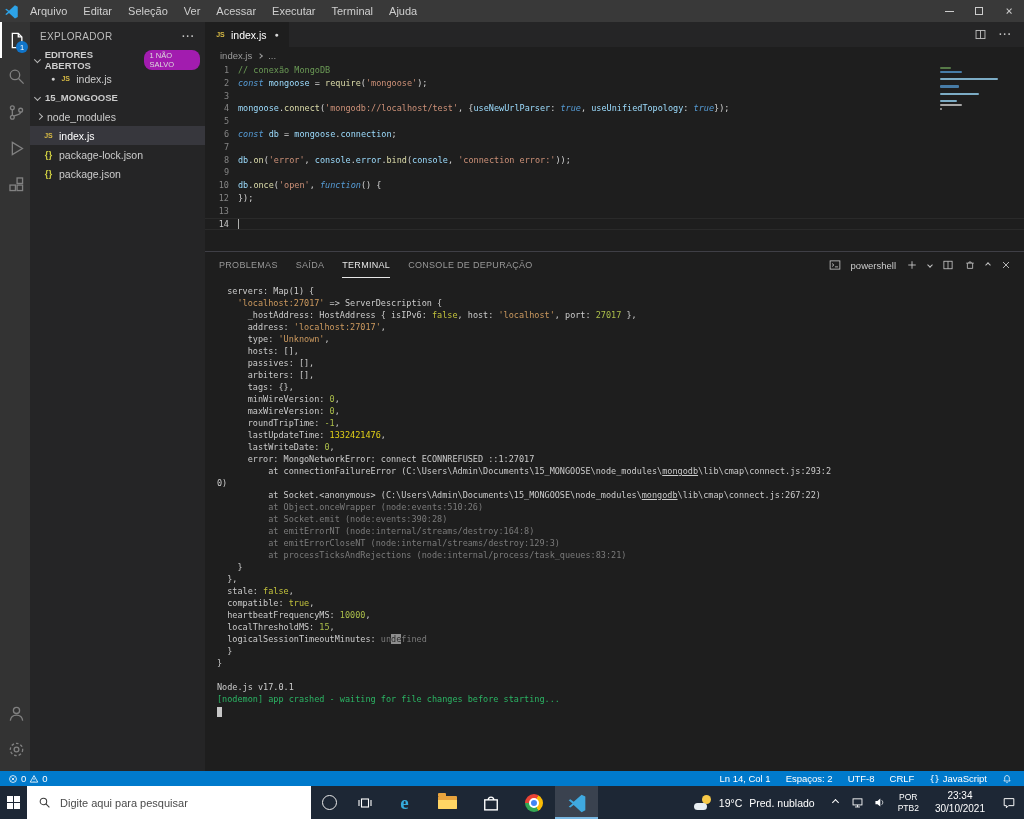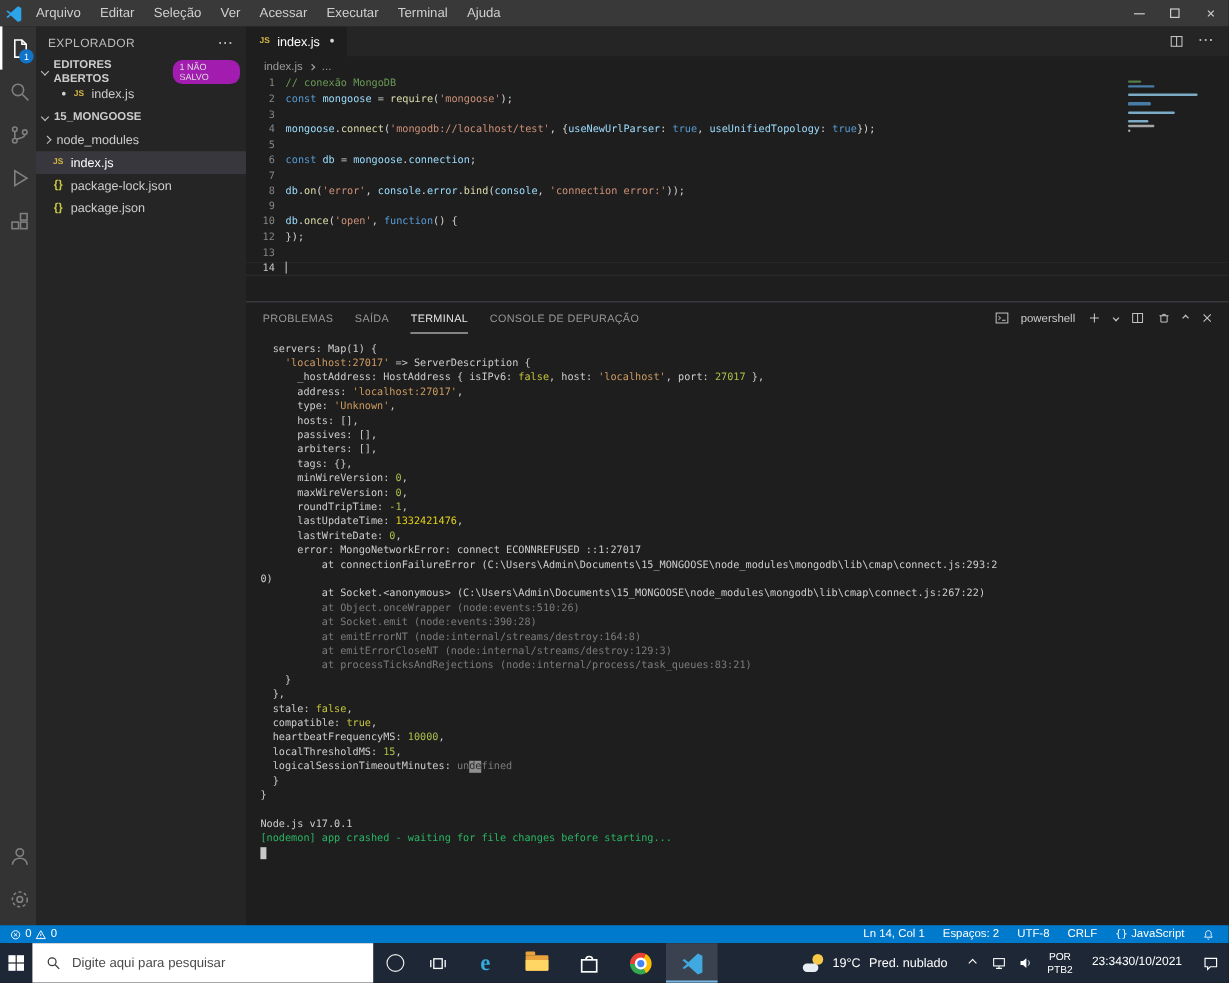--- a/index.html
+++ b/index.html
@@ -64,21 +64,21 @@
   #breadcrumb .chev { width:4px; height:4px; border-color:#9d9d9d; }
 
   #code-wrap { flex:0 0 187px; position:relative; overflow:hidden; }
   #code-lines { position:absolute; inset:0 0 0 0; font-family:"DejaVu Sans Mono",monospace; font-size:8.5px; line-height:12.8px; }
   .code-line { display:flex; height:12.8px; align-items:center; }
   .code-line.current { box-shadow: inset 0 1px 0 #2a2a2a, inset 0 -1px 0 #2a2a2a; }
   .gutter { flex:0 0 33px; text-align:right; padding-right:9px; color:#858585; }
   .code-line.current .gutter { color:#c6c6c6; }
   .ctext { white-space:pre; }
   .ecursor { display:inline-block; width:1px; height:10px; background:#aeafad; vertical-align:middle; }
-  .tk-kw { color:#569cd6; } .tk-var { color:#9cdcfe; } .tk-fn { color:#dcdcaa; }
+  .tk-kw { color:#569cd6;font-style:italic; } .tk-var { color:#9cdcfe; } .tk-fn { color:#dcdcaa; }
   .tk-str { color:#ce9178; } .tk-cm { color:#6a9955; } .tk-pl { color:#d4d4d4; }
   #minimap { position:absolute; top:3px; right:14px; width:70px; display:flex; flex-direction:column; gap:1.5px; }
   .mm-line { height:2.2px; border-radius:1px; opacity:.75; }
 
   
   #panel { flex:1 1 auto; display:flex; flex-direction:column; min-height:0; border-top:1px solid #3f3f46; }
   #panel-header { flex:0 0 26px; display:flex; align-items:center; padding:0 12px 0 14px; }
   #panel-tabs { display:flex; gap:18px; height:100%; }
   .panel-tab { font-size:9px; color:#989898; display:flex; align-items:center; height:100%; letter-spacing:.3px; }
   .panel-tab.active { color:#e7e7e7; box-shadow: inset 0 -1px 0 #e7e7e7; }
@@ -86,21 +86,21 @@
   .panel-actions svg { width:12px; height:12px; }
   .shell-label { font-size:9.5px; color:#cccccc; }
   .chev-sm { display:inline-block; width:4px; height:4px; border-right:1.2px solid #c5c5c5; border-bottom:1.2px solid #c5c5c5; transform:rotate(45deg); }
   .chev-up-sm { display:inline-block; width:4px; height:4px; border-right:1.2px solid #c5c5c5; border-bottom:1.2px solid #c5c5c5; transform:rotate(-135deg); }
 
   #terminal-content { flex:1 1 auto; padding:7px 0 0 12px; font-family:"DejaVu Sans Mono",monospace; font-size:8.5px; line-height:12px; color:#cccccc; white-space:pre; overflow:hidden; }
   .term-line { min-height:12px; }
   .tk-d { color:#cccccc; } .tk-s { color:#cd9a5f; } .tk-n { color:#acbf4a; }
   .tk-y { color:#c3c33c; } .tk-hy { color:#e2d118; }
   .tk-m { color:#7b7b7b; } .tk-mh { color:#2b2b2b; background:#8f8f8f; }
-  .tk-u { color:#cccccc; } .tk-g { color:#2bb564; }
+  .tk-u { color:#cccccc; text-decoration:underline; } .tk-g { color:#2bb564; }
   .tcursor { display:inline-block; width:5px; height:10px; background:#c8c8c8; vertical-align:middle; }
 
   
   #statusbar { flex:0 0 15px; background:#007acc; color:#ffffff; display:flex; align-items:center; font-size:9.5px; padding:0 8px; }
   .sb-group { display:flex; align-items:center; gap:3px; }
   .sb-group svg { width:10px; height:10px; }
   .sb-right { margin-left:auto; display:flex; align-items:center; gap:15px; padding-right:4px; }
   .sb-item { display:flex; align-items:center; gap:3px; }
   .sb-braces { font-family:"DejaVu Sans Mono",monospace; font-size:8.5px; }
   .sb-right svg { width:10px; height:10px; }
@@ -127,21 +127,21 @@
   .chrome-ico::after { content:""; position:absolute; inset:4px; background:#4285f4; border:2px solid #ffffff; border-radius:50%; }
   .tb-right { margin-left:auto; display:flex; align-items:stretch; }
   #weather { display:flex; align-items:center; gap:7px; padding:0 10px; font-size:10.5px; }
   .weather-ico { position:relative; width:18px; height:15px; }
   .weather-ico .sun { position:absolute; top:0; right:1px; width:9px; height:9px; border-radius:50%; background:#f7c948; }
   .weather-ico .cloud { position:absolute; bottom:0; left:0; width:13px; height:7px; border-radius:5px; background:#e8eef2; }
   .tray-btn { width:22px; display:flex; align-items:center; justify-content:center; }
   .tray-btn svg { width:13px; height:13px; }
   .chev-up-tb { display:inline-block; width:5px; height:5px; border-right:1.4px solid #fff; border-bottom:1.4px solid #fff; transform:rotate(-135deg); }
   #lang-ind { display:flex; flex-direction:column; align-items:center; justify-content:center; font-size:8.5px; line-height:1.2; padding:0 7px; }
-  #clock { display:flex; flex-direction:row; align-items:center; justify-content:center; font-size:10px; line-height:1.25; padding:0 9px; }
+  #clock { display:flex; flex-direction:column; align-items:center; justify-content:center; font-size:10px; line-height:1.25; padding:0 9px; }
   #notif-btn { width:30px; display:flex; align-items:center; justify-content:center; }
   #notif-btn svg { width:14px; height:14px; }
 </style>
 </head>
 <body>
 
 <div id="app">
 
   <div id="titlebar">
     <div class="app-logo">

